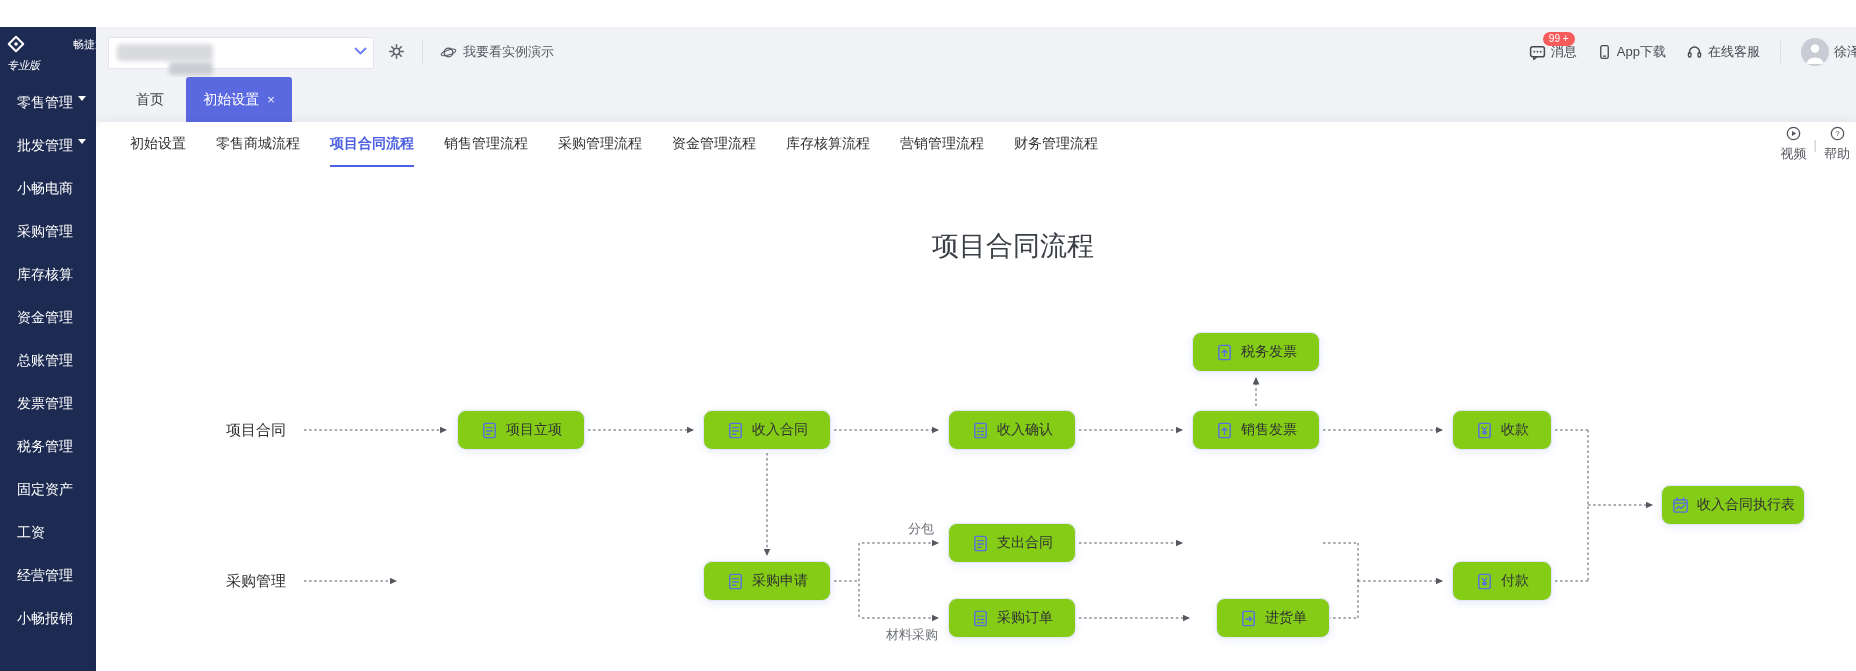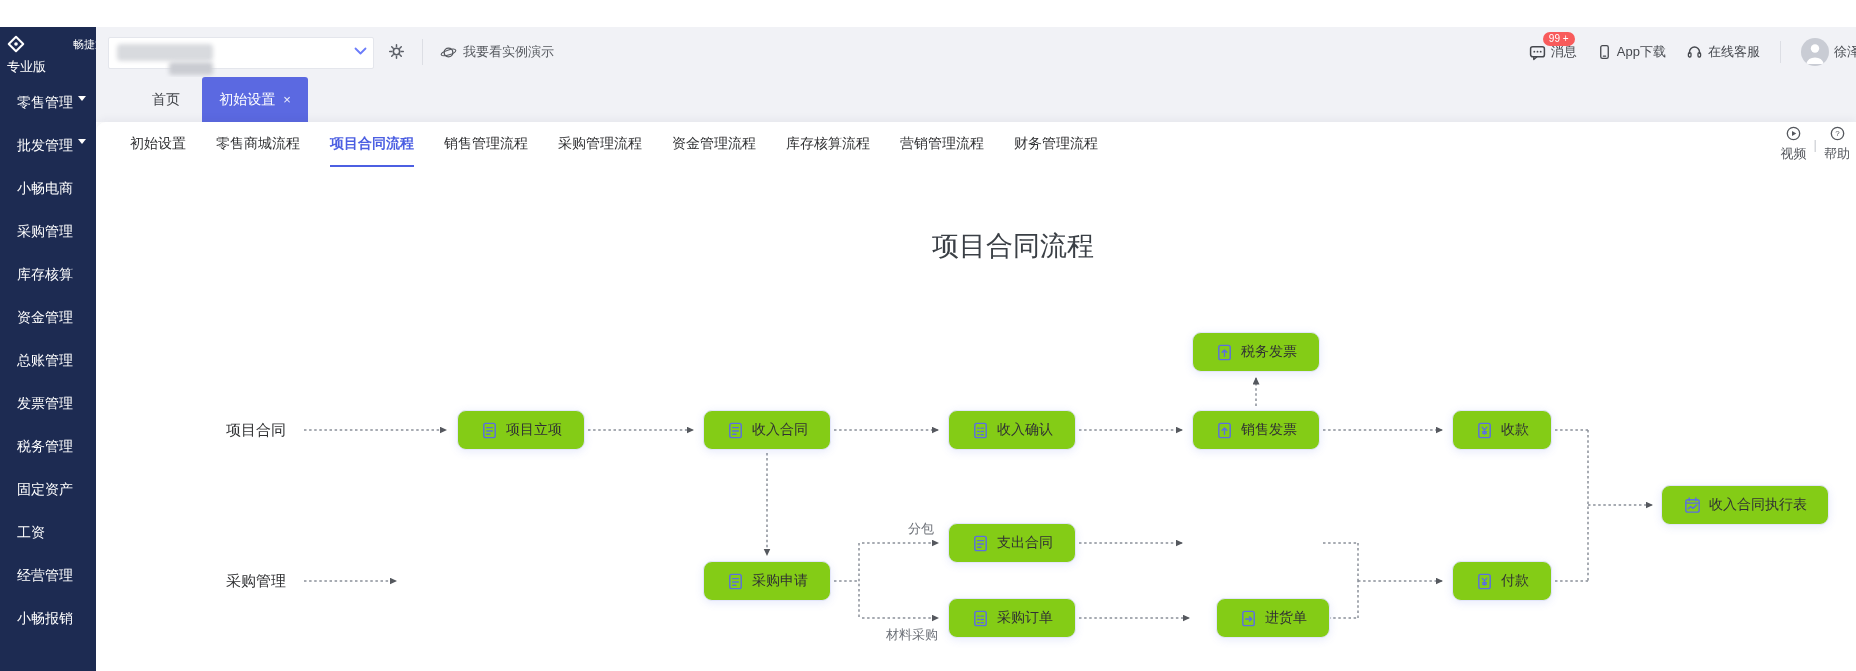--- a/index.html
+++ b/index.html
@@ -7,42 +7,42 @@
     width:1856px;height:671px;overflow:hidden;position:relative;
     background:#ffffff;color:#303133;
     font-family:"Liberation Sans","DejaVu Sans",sans-serif;
     -webkit-font-smoothing:antialiased;
   }
   
   .sidebar{position:absolute;left:0;top:27px;width:96px;bottom:0;background:#1D2B52;color:#fff;}
   .logoblock{height:50px;position:relative;}
   .logorow{display:flex;align-items:center;gap:4px;padding:7px 4px 0 6px;}
   .brandname{font-size:11px;white-space:nowrap;letter-spacing:0;margin-left:43px;}
-  .edition{font-size:13px;padding:4px 0 0 7px;}
+  .edition{font-size:11px;padding:4px 0 0 7px;font-style:italic;}
   .menu{padding-top:17px;}
   .mitem{height:43px;display:flex;align-items:flex-start;padding-left:17px;font-size:14px;gap:5px;cursor:pointer;white-space:nowrap;}
   .caret{width:0;height:0;border-left:4px solid transparent;border-right:4px solid transparent;border-top:5px solid #fff;margin-top:2px;}
   
   .hstrip{position:absolute;left:96px;top:27px;right:0;height:50px;background:#F1F2F6;}
   .searchbox{position:absolute;left:12px;top:10px;width:264px;height:30px;background:#fff;border:1px solid #E4E6EC;border-radius:2px;}
   .blur1{position:absolute;left:8px;top:6px;width:96px;height:17px;background:#d8dade;border-radius:4px;filter:blur(2px);}
   .blur2{position:absolute;left:60px;top:24px;width:44px;height:13px;background:#caccd2;border-radius:3px;filter:blur(2px);}
   .chev{position:absolute;right:6px;top:9px;}
   .gearbtn{position:absolute;left:292px;top:16px;cursor:pointer;}
   .hdivider{position:absolute;left:326px;top:12px;width:1px;height:26px;background:#DCDEE4;}
   .demo{position:absolute;left:344px;top:0;height:50px;display:flex;align-items:center;gap:6px;font-size:13px;color:#55585E;cursor:pointer;}
   .rcluster{position:absolute;right:0;top:0;height:50px;display:flex;align-items:center;gap:20px;font-size:13px;color:#45484E;}
   .ritem{display:flex;align-items:center;gap:5px;cursor:pointer;position:relative;}
   .badge{position:absolute;top:-11px;left:14px;background:#F85B5B;color:#fff;font-size:10px;line-height:14px;padding:0 6px;border-radius:8px;white-space:nowrap;}
   .vline{width:1px;height:22px;background:#DCDEE4;}
   .avatar{width:28px;height:28px;border-radius:50%;background:#C9CCD4;display:flex;align-items:flex-end;justify-content:center;overflow:hidden;cursor:pointer;}
   .uname{max-width:22px;overflow:hidden;white-space:nowrap;}
   
   .tstrip{position:absolute;left:96px;top:77px;right:0;height:45px;background:#F1F2F6;display:flex;align-items:stretch;}
-  .hometab{margin-left:50px;display:flex;align-items:center;font-size:14px;color:#404348;cursor:pointer;padding:0 6px;}
+  .hometab{margin-left:34px;display:flex;align-items:center;font-size:14px;color:#404348;cursor:pointer;padding:0 6px;}
   .activetab{margin-left:16px;width:106px;background:#5B69E1;color:#fff;font-size:14px;display:flex;align-items:center;justify-content:center;gap:8px;border-radius:3px 3px 0 0;cursor:pointer;}
   .closex{font-size:13px;opacity:.9;cursor:pointer;}
   
   .panel{position:absolute;left:96px;top:122px;right:0;bottom:0;background:#fff;border-radius:10px 0 0 0;box-shadow:0 -3px 8px rgba(31,41,80,.05);}
   .subtabs{position:absolute;left:0;top:0;right:0;height:45px;display:flex;align-items:center;gap:30px;padding-left:34px;font-size:14px;color:#303133;}
   .stab{height:100%;display:flex;align-items:center;cursor:pointer;border-bottom:2px solid transparent;box-sizing:border-box;}
   .stab.active{color:#4C5FE2;border-bottom-color:#4C5FE2;font-weight:bold;}
   .tabtools{position:absolute;right:6px;top:0;height:45px;display:flex;align-items:center;gap:7px;font-size:13px;color:#55585E;}
   .tool{display:flex;align-items:center;gap:4px;cursor:pointer;flex-direction:column;}
   .tsep{color:#C9CBD1;}
@@ -381,20 +381,20 @@
         <use href="#i-docarrow"></use>
       </svg>
     <span>进货单</span>
   </div>
   <div class="node" style="left:1356px;top:439px;width:100px">
     <svg class="nico" viewBox="0 0 20 20">
         <use href="#i-money"></use>
       </svg>
     <span>付款</span>
   </div>
-  <div class="node" style="left:1565px;top:363px;width:168px">
+  <div class="node" style="left:1565px;top:363px;width:144px">
     <svg class="nico" viewBox="0 0 20 20">
         <use href="#i-cal"></use>
       </svg>
     <span>收入合同执行表</span>
   </div>
 
 </div>
 
 </body></html>

